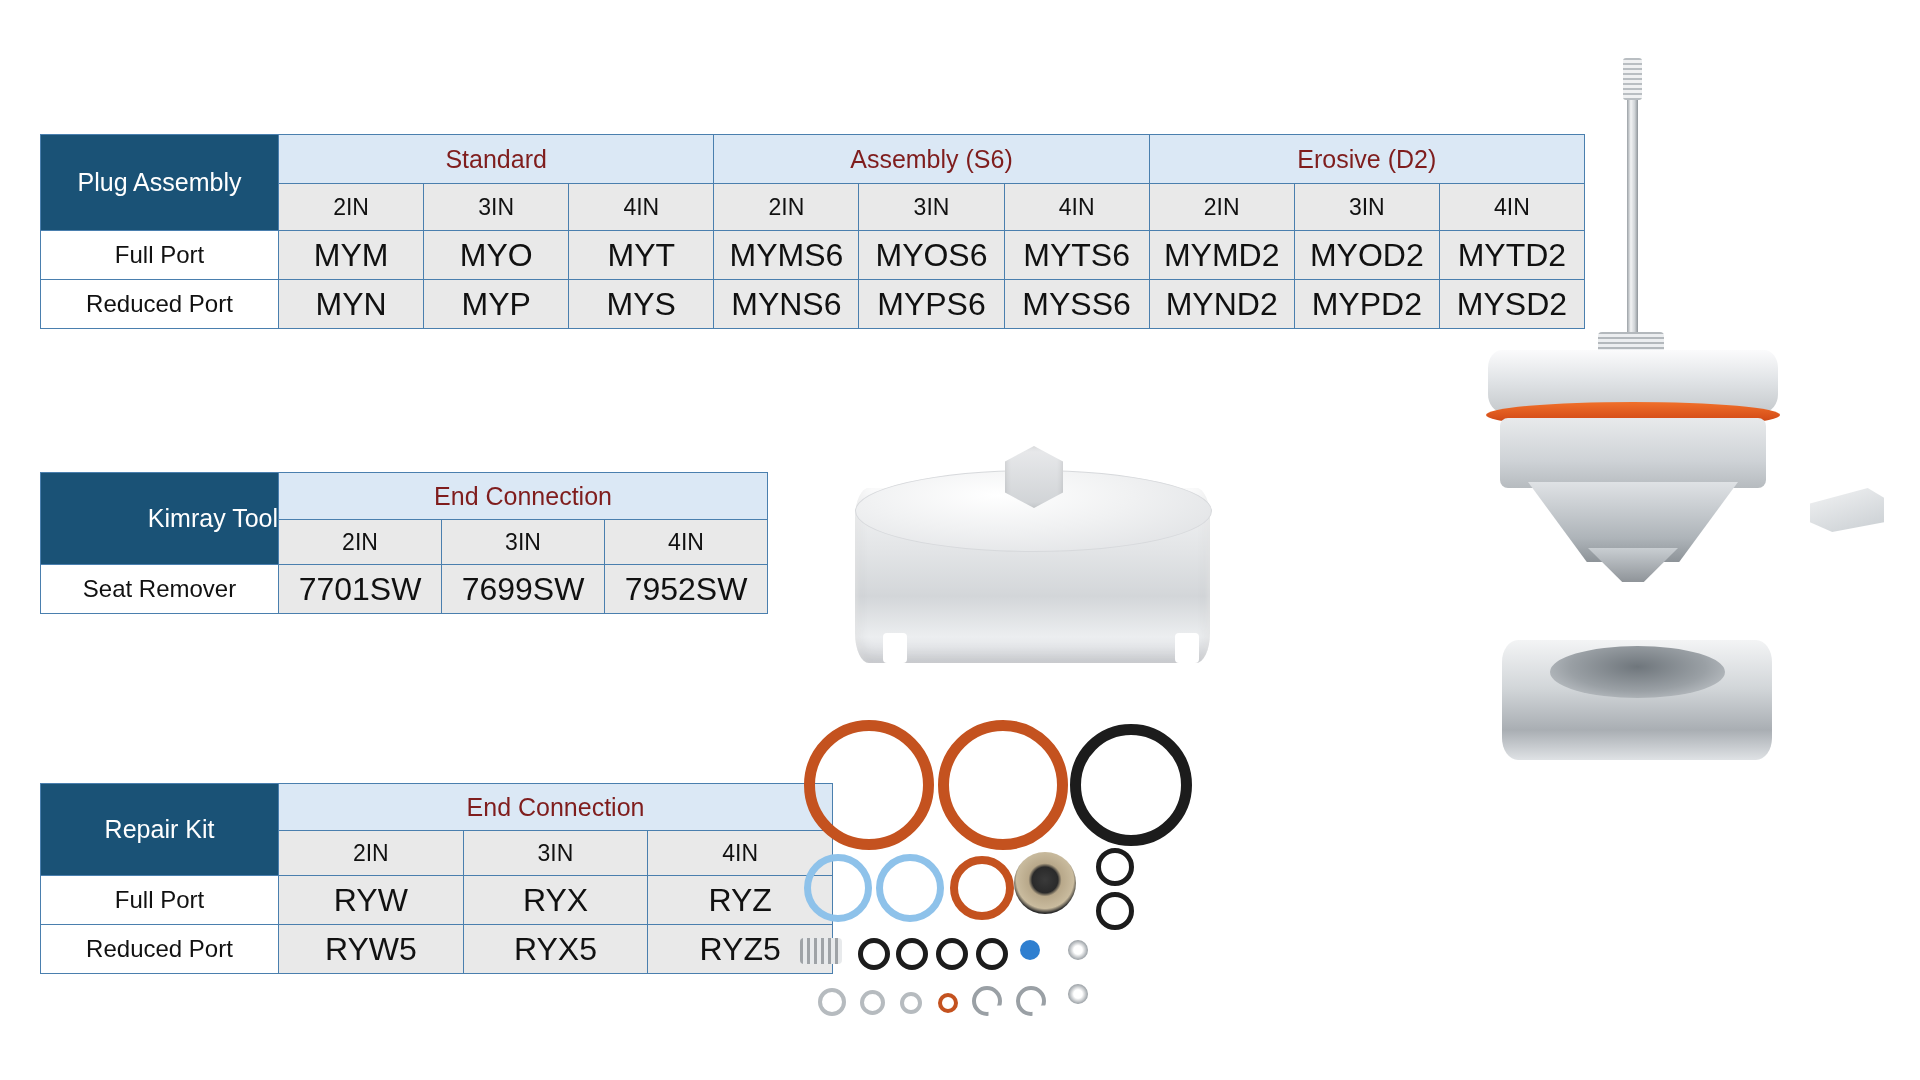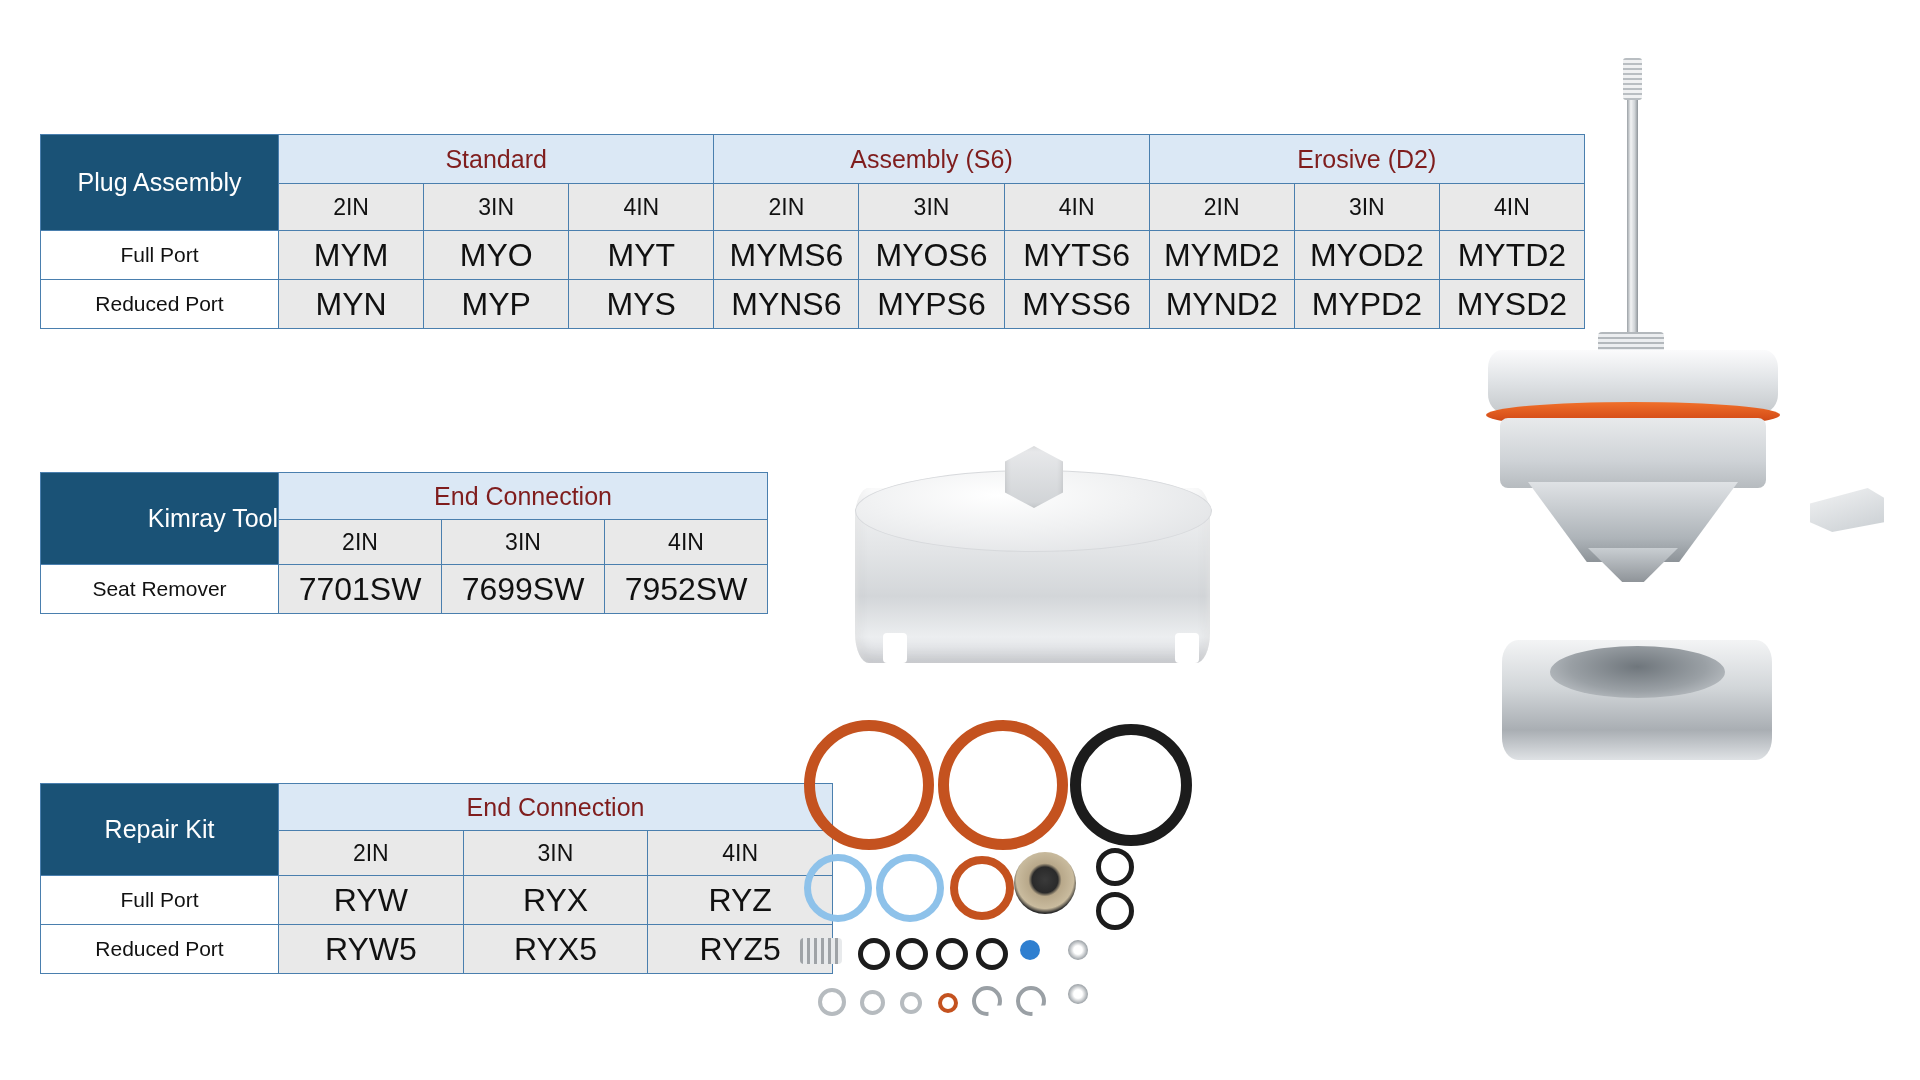--- a/index.html
+++ b/index.html
@@ -46,21 +46,21 @@
   }
   .hdr-sub {
     background: #e9e9e9;
     color: #111111;
     font-weight: bold;
     font-size: 23px;
   }
   .rowlabel {
     background: #ffffff;
     color: #111111;
-    font-size: 21px;
+    font-size: 24px;
   }
   .cell {
     background: #e9e9e9;
     color: #111111;
     font-size: 32px;
   }
 
   
   #plug-table { left: 40px; top: 134px; width: 1545px; }
   #plug-table .c-label { width: 237px; }

